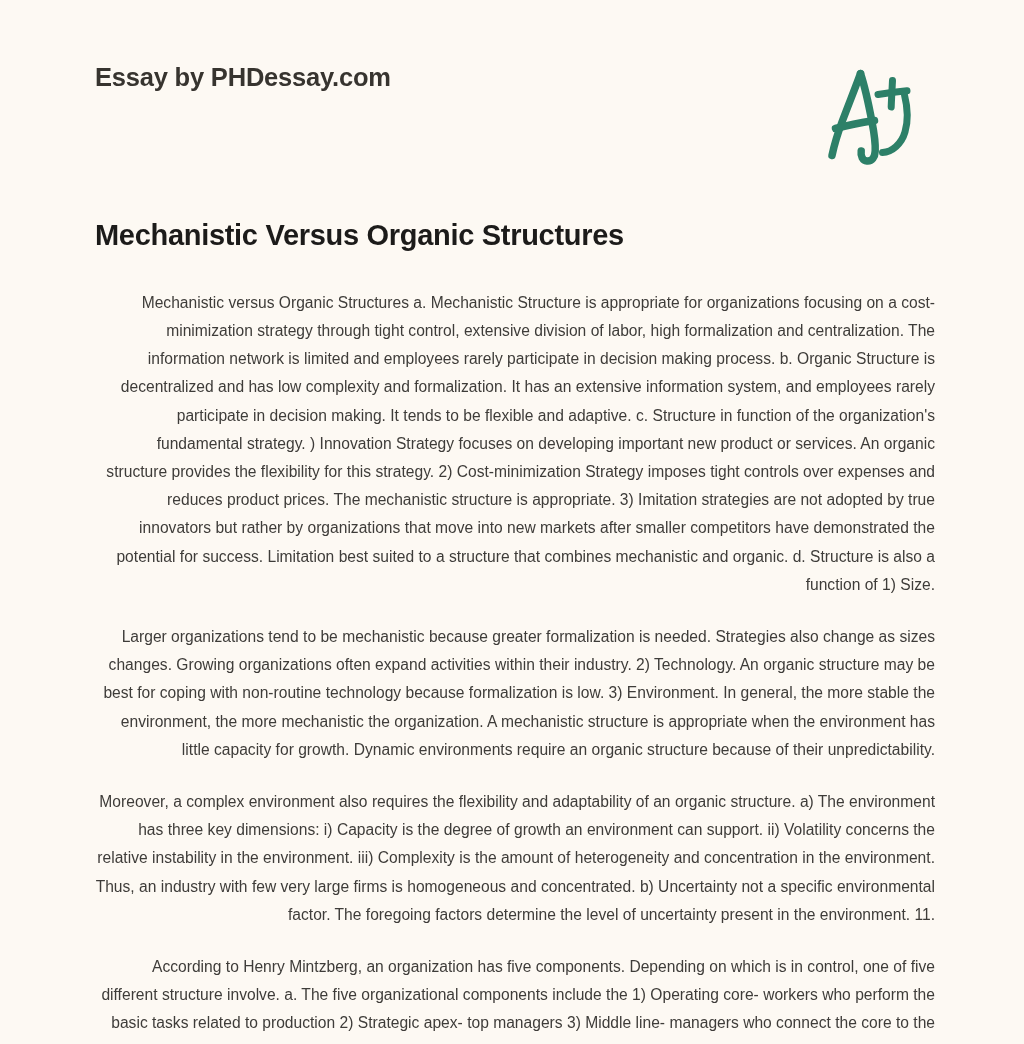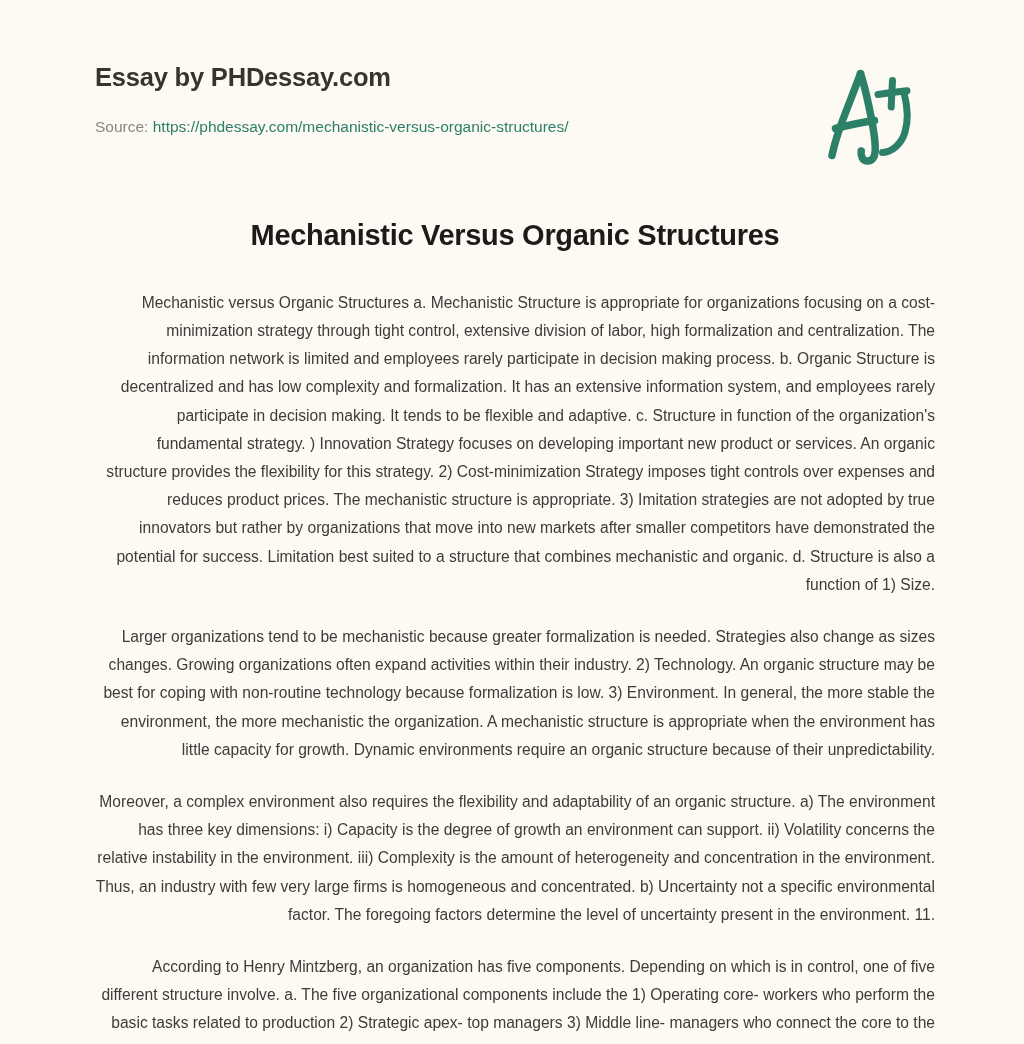--- a/index.html
+++ b/index.html
@@ -84,21 +84,20 @@
   }
 
   .doc-title {
     font-size: 29px;
     font-weight: 700;
     color: #1c1b1a;
     letter-spacing: -0.3px;
     margin: 0 0 36px 0;
     line-height: 1.2;
     white-space: nowrap;
-    text-align: center;
   }
 
   .body-text {
     font-size: 15.6px;
     line-height: 28.2px;
     color: #3e3c39;
     margin: 0 0 24px 0;
     text-align: right;
     letter-spacing: 0.01px;
   }
@@ -108,24 +107,20 @@
 </style>
 </head>
 <body>
 
 <div class="page">
 
   <div class="header">
 
     <div class="brand-title">Essay by PHDessay.com</div>
 
-    <div class="source-line">
-      <span class="source-label">Source:</span>
-      <a class="source-url" href="#">https://phdessay.com/mechanistic-versus-organic-structures/</a>
-    </div>
 
     <div class="logo">
       <svg viewBox="0 0 116 106" xmlns="http://www.w3.org/2000/svg" fill="none" stroke="#2d8068" stroke-linecap="round" stroke-linejoin="round">
 
         <path d="M48.5 11.5 C44 24, 36 44, 30 60 C25.5 72, 22 84, 20 93.5" stroke-width="7.5"></path>
 
         <path d="M48.5 11.5 C53 25, 57 44, 60 60 C62.5 73, 63.5 83, 63.2 89
                  C63 95, 60 99.5, 55 99 C50.5 98.5, 48.5 94, 49.2 89" stroke-width="7.5"></path>
 
         <path d="M23.5 66.5 C33 64, 47 61, 62.5 58.5" stroke-width="7.5"></path>

